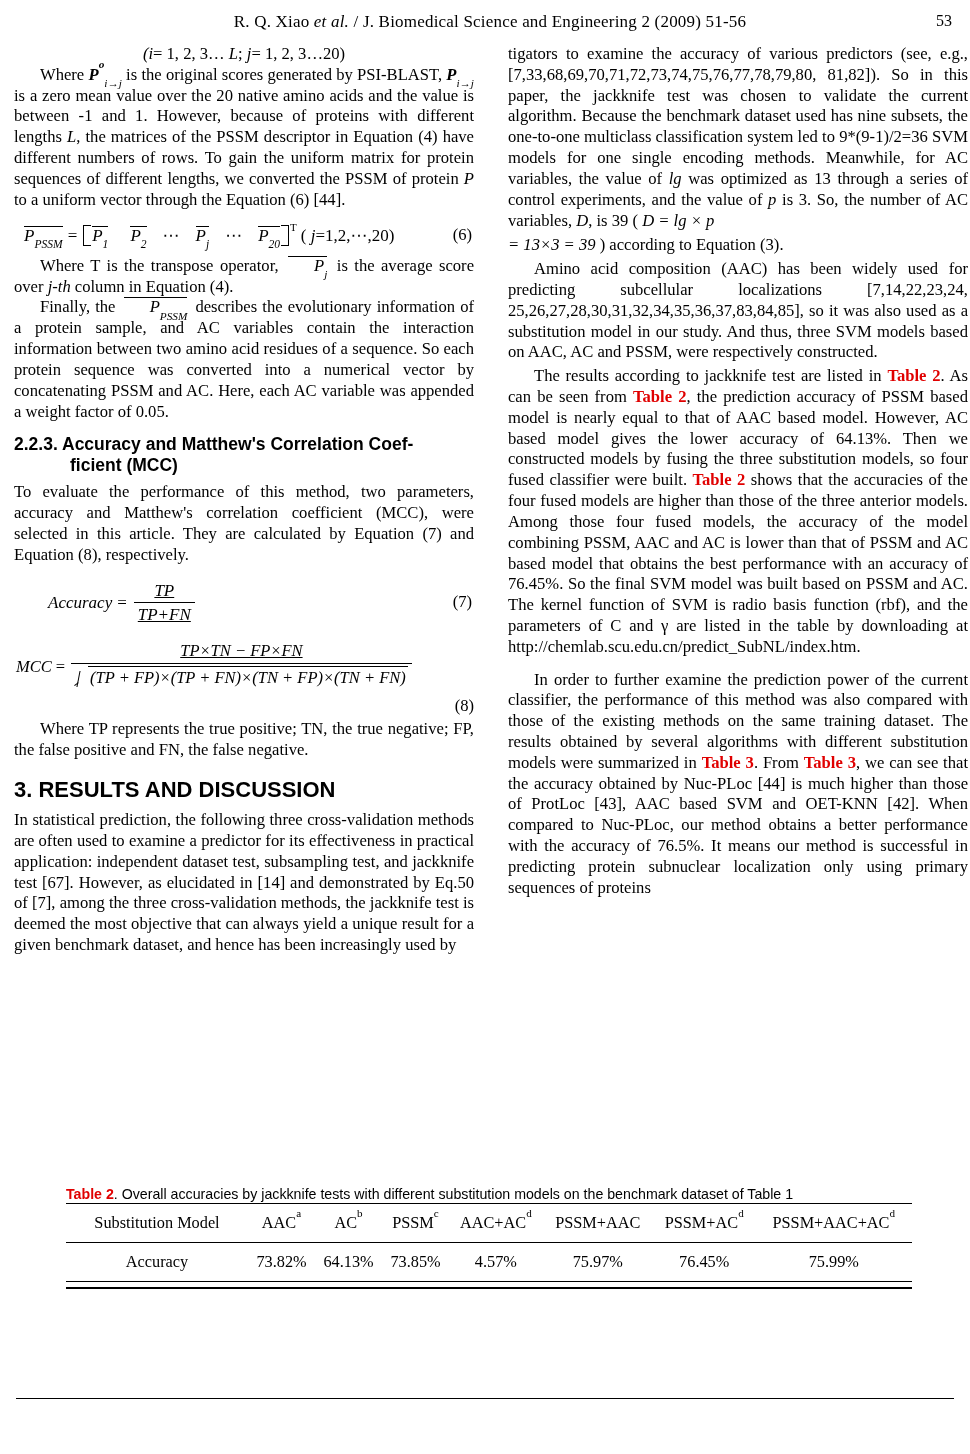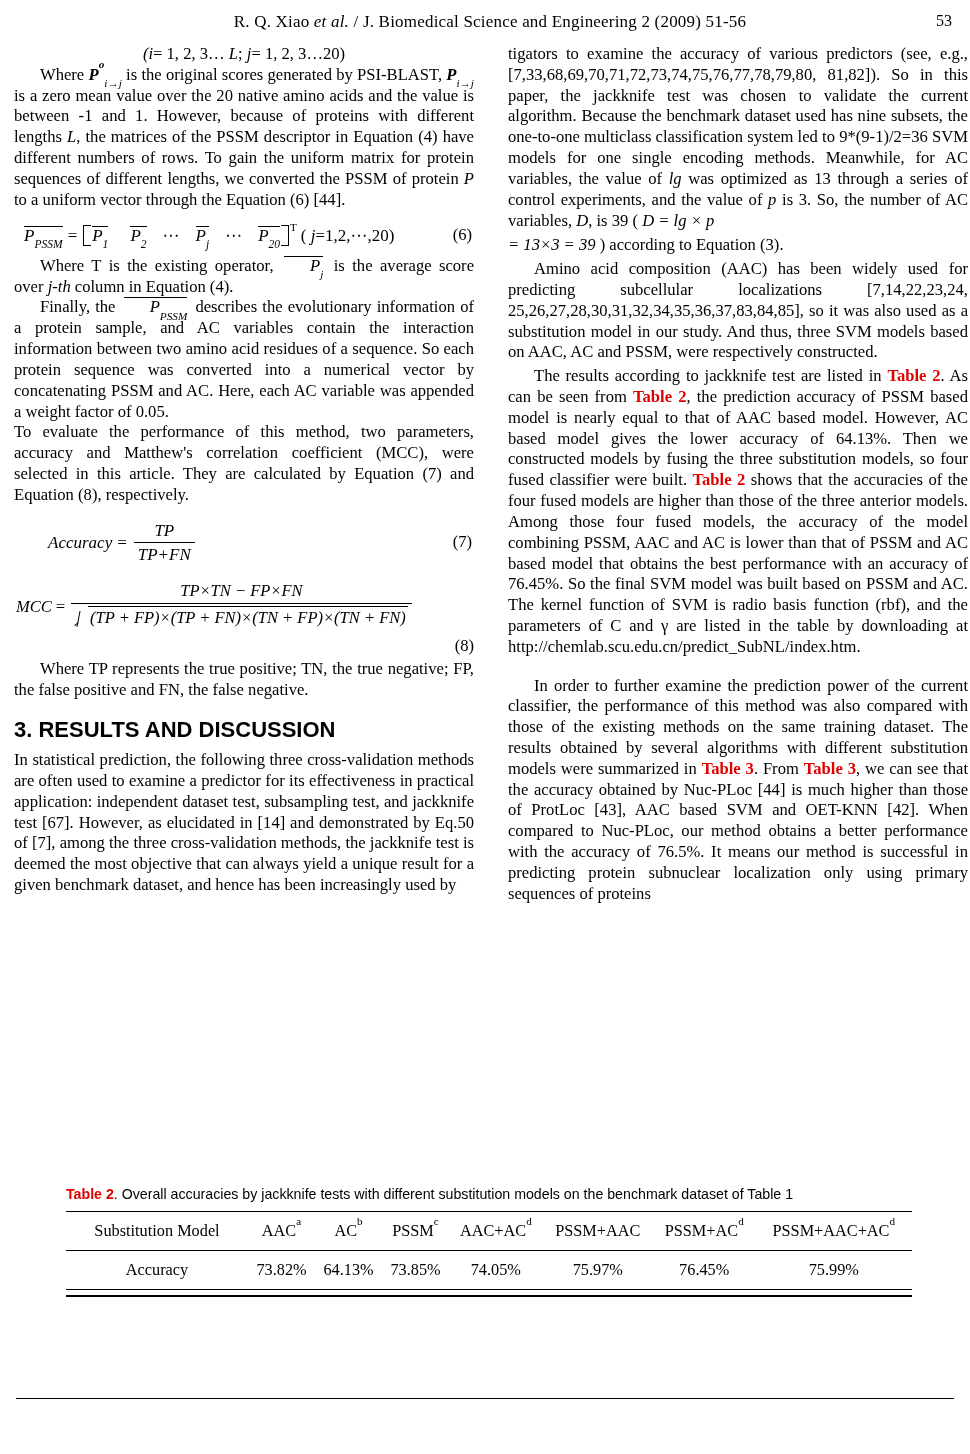--- a/index.html
+++ b/index.html
@@ -112,21 +112,21 @@
     display: inline-block;
     width: 7px;
     align-self: stretch;
     position: relative;
     margin: 0 1px;
   }
   .brk-l { border-left: 1.3px solid #000; border-top: 1.3px solid #000; border-bottom: 1.3px solid #000; }
   .brk-r { border-right: 1.3px solid #000; border-top: 1.3px solid #000; border-bottom: 1.3px solid #000; }
 
   
-  .frac { display: inline-flex; flex-direction: column; align-items: center; vertical-align: middle; margin: 0 2px; }
+  .frac { display: inline-flex; flex-direction: column; align-items: center; vertical-align: middle; margin: 0 2px; text-decoration: underline; }
   .frac .num { padding: 0 4px 1px 4px; }
   .frac .den { padding: 1px 4px 0 4px; border-top: 1.3px solid #000; }
 
   .sqrt-wrap { display: inline-flex; align-items: stretch; }
   .sqrt-sign { display: inline-block; width: 13px; position: relative; }
   .sqrt-sign:before {
     content: "";
     position: absolute;
     left: 3px; bottom: 2px;
     width: 1.4px; height: 70%;
@@ -148,21 +148,21 @@
   .table-wrap {
     position: absolute;
     left: 66px;
     top: 1185px;
     width: 846px;
   }
   .tbl-caption {
     font-family: "Liberation Sans", sans-serif;
     font-size: 14.2px;
     line-height: 1.3;
-    margin-bottom: 8px;
+    margin-bottom: 0;
     color: #000;
   }
   .tbl-caption .lbl { color: #e00000; font-weight: bold; }
 
   table.t2 {
     border-collapse: collapse;
     width: 846px;
     font-family: "Liberation Serif", serif;
     font-size: 16.3px;
   }
@@ -262,27 +262,31 @@
         <span style="width:16px;"></span>
         <span class="ovl mi">P<sub>20</sub></span>
         <span class="brk-r"></span>
         <span style="font-size:11px; position:relative; top:-7px;">T</span>
         <span style="margin-left:4px;">( <span class="it">j</span>=1,2,⋯,20)</span>
       </div>
       <span class="eq-num">(6)</span>
     </div>
 
     <p class="ind">
-      <span>Where T is the existing operator, </span><span class="ovl mi" style="margin:0 3px;"><span>P</span><sub class="mi">j</sub></span><span> is the average score over </span><span class="it">j-th</span><span> column in Equation (4).</span>
+      <span>Where T is the transpose operator, </span><span class="ovl mi" style="margin:0 3px;"><span>P</span><sub class="mi">j</sub></span><span> is the average score over </span><span class="it">j-th</span><span> column in Equation (4).</span>
     </p>
 
     <p class="ind">
       <span>Finally, the </span><span class="ovl mi" style="margin:0 3px;"><span>P</span><sub class="mi">PSSM</sub></span><span> describes the evolutionary information of a protein sample, and AC variables contain the interaction information between two amino acid residues of a sequence. So each protein sequence was converted into a numerical vector by concatenating PSSM and AC. Here, each AC variable was appended a weight factor of 0.05.</span>
     </p>
 
+    <h3 class="sec">
+      <span>2.2.3. Accuracy and Matthew's Correlation Coef-</span>
+      <span class="hang">ficient (MCC)</span>
+    </h3>
 
     <p class="noind">To evaluate the performance of this method, two parameters, accuracy and Matthew's correlation coefficient (MCC), were selected in this article. They are calculated by Equation (7) and Equation (8), respectively.</p>
 
     <div class="eq-block" style="margin-top:14px;">
       <div class="eq-row" style="padding-left:34px; font-size:17px;">
         <span class="mi">Accuracy</span>
         <span style="margin:0 5px;">=</span>
         <span class="frac mi">
           <span class="num">TP</span>
           <span class="den">TP+FN</span>
@@ -323,21 +327,21 @@
     <p class="noind" style="margin-top:4px;">
       <span style="font-style:italic;">= 13×3 = 39</span><span> ) according to Equation (3).</span>
     </p>
 
     <p class="ind" style="margin-top:3px;">Amino acid composition (AAC) has been widely used for predicting subcellular localizations [7,14,22,23,24, 25,26,27,28,30,31,32,34,35,36,37,83,84,85], so it was also used as a substitution model in our study. And thus, three SVM models based on AAC, AC and PSSM, were respectively constructed.</p>
 
     <p class="ind" style="margin-top:3px;">
       <span>The results according to jackknife test are listed in </span><span class="redb">Table 2</span><span>. As can be seen from </span><span class="redb">Table 2</span><span>, the prediction accuracy of PSSM based model is nearly equal to that of AAC based model. However, AC based model gives the lower accuracy of 64.13%. Then we constructed models by fusing the three substitution models, so four fused classifier were built. </span><span class="redb">Table 2</span><span> shows that the accuracies of the four fused models are higher than those of the three anterior models. Among those four fused models, the accuracy of the model combining PSSM, AAC and AC is lower than that of PSSM and AC based model that obtains the best performance with an accuracy of 76.45%. So the final SVM model was built based on PSSM and AC. The kernel function of SVM is radio basis function (rbf), and the parameters of C and γ are listed in the table by downloading at http://chemlab.scu.edu.cn/predict_SubNL/index.htm.</span>
     </p>
 
-    <p class="ind" style="margin-top:18px;">
+    <p class="ind" style="margin-top:12px;">
       <span>In order to further examine the prediction power of the current classifier, the performance of this method was also compared with those of the existing methods on the same training dataset. The results obtained by several algorithms with different substitution models were summarized in </span><span class="redb">Table 3</span><span>. From </span><span class="redb">Table 3</span><span>, we can see that the accuracy obtained by Nuc-PLoc [44] is much higher than those of ProtLoc [43], AAC based SVM and OET-KNN [42]. When compared to Nuc-PLoc, our method obtains a better performance with the accuracy of 76.5%. It means our method is successful in predicting protein subnuclear localization only using primary sequences of proteins</span>
     </p>
   </div>
 
   <div class="table-wrap">
     <div class="tbl-caption">
       <span class="lbl">Table 2</span><span>. Overall accuracies by jackknife tests with different substitution models on the benchmark dataset of Table 1</span>
     </div>
 
     <table class="t2">
@@ -352,21 +356,21 @@
           <th><span>PSSM+AC</span><sup>d</sup></th>
           <th><span>PSSM+AAC+AC</span><sup>d</sup></th>
         </tr>
       </thead>
       <tbody>
         <tr>
           <td class="first">Accuracy</td>
           <td>73.82%</td>
           <td>64.13%</td>
           <td>73.85%</td>
-          <td>74.05%</td>
+          <td>4.57%</td>
           <td>75.97%</td>
           <td>76.45%</td>
           <td>75.99%</td>
         </tr>
       </tbody>
     </table>
 
     <div class="tbl-bottom-rule"></div>
   </div>
 

